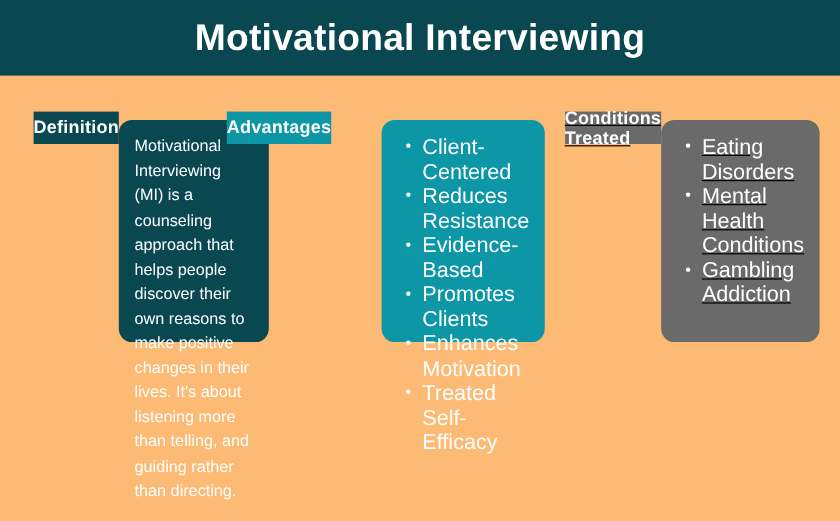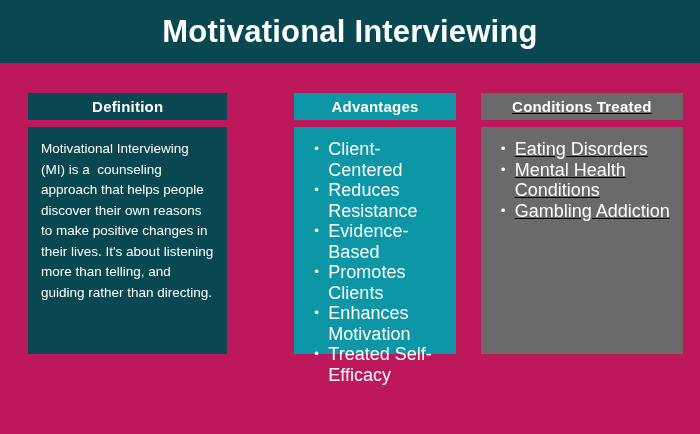--- a/index.html
+++ b/index.html
@@ -10,21 +10,21 @@
     width: 700px;
     height: 434px;
     background: #f1f1f1;
     font-family: "Liberation Sans", sans-serif;
     overflow: hidden;
   }
   .infographic {
     position: relative;
     width: 700px;
     height: 434px;
-    background: #be185d;
+    background: #fdba74;
   }
 
   
   .title-banner {
     position: absolute;
     left: 0;
     top: 0;
     width: 700px;
     height: 63px;
     background: #0a4851;
@@ -46,43 +46,44 @@
     position: absolute;
     left: 28px;
     top: 93px;
     width: 655px;
     display: flex;
     gap: 25px;
   }
   .column {
     width: 201px;
     display: flex;
-    flex-direction: column;
+    justify-content: flex-end;
   }
   .column.col-advantages { width: 205px; }
   .column.col-conditions { width: 204px; text-decoration: underline; }
 
   .col-header {
     height: 27px;
     display: flex;
     align-items: center;
     justify-content: center;
     color: #ffffff;
     font-size: 15px;
     font-weight: bold;
     letter-spacing: 0.2px;
   }
   .col-body {
     margin-top: 7px;
-    height: 227px;
+    height: 185px;
     box-sizing: border-box;
     padding: 12px 13px 10px 13px;
     color: #ffffff;
     font-size: 13.5px;
     line-height: 20.5px;
+    border-radius: 11px;
   }
 
   
   .c-dark  { background: #0a4851; }
   .c-teal  { background: #0c96a6; margin-left: 42px; }
   .c-gray  { background: #6a6a6a; }
 
   
   .definition-text {
     margin: 0;

